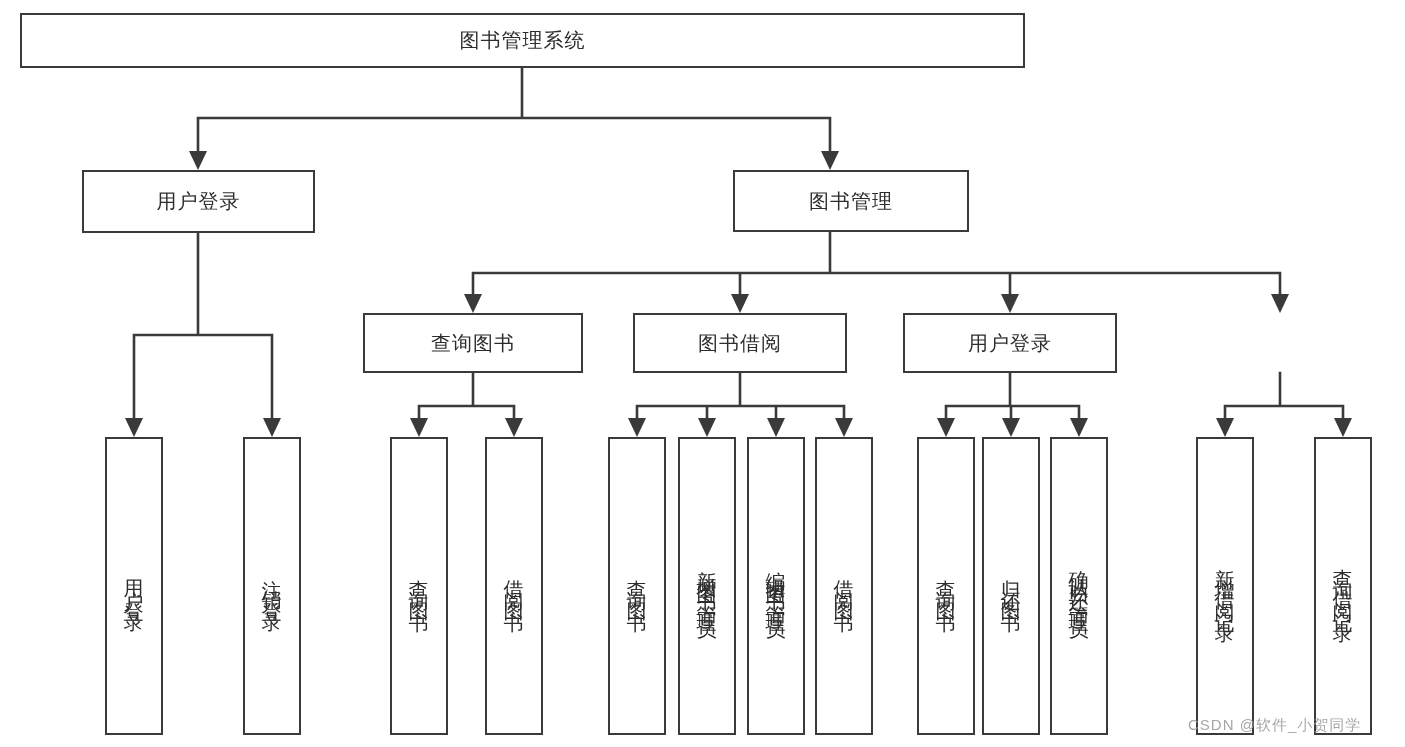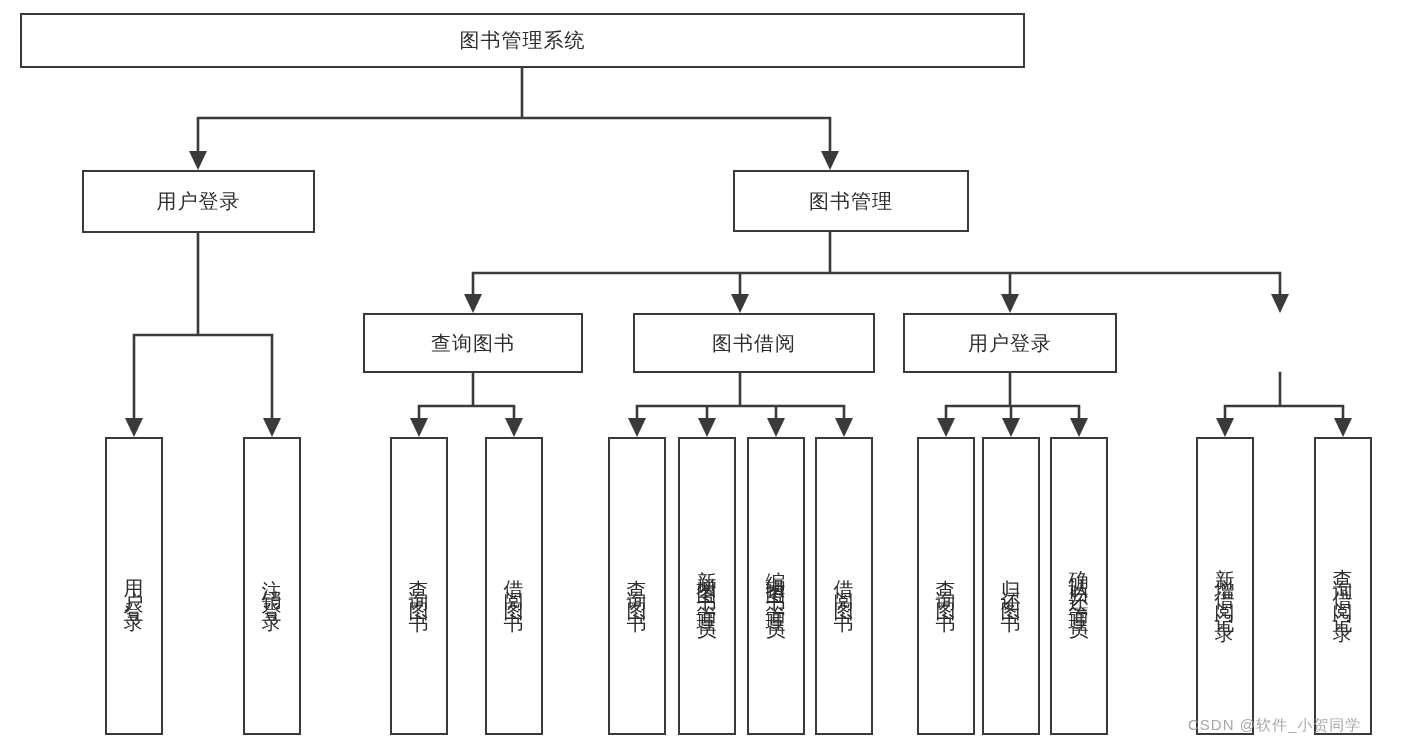--- a/index.html
+++ b/index.html
@@ -118,21 +118,21 @@
   <div class="node" style="left:82px; top:170px; width:233px; height:63px;">
     <span class="hlabel">用户登录</span>
   </div>
   <div class="node" style="left:708px; top:170px; width:236px; height:62px;margin-left:25px;">
     <span class="hlabel">图书管理</span>
   </div>
 
   <div class="node" style="left:363px; top:313px; width:220px; height:60px;">
     <span class="hlabel">查询图书</span>
   </div>
-  <div class="node" style="left:633px; top:313px; width:242px; height:60px;">
+  <div class="node" style="left:633px; top:313px; width:214px; height:60px;">
     <span class="hlabel">图书借阅</span>
   </div>
   <div class="node" style="left:903px; top:313px; width:214px; height:60px;">
     <span class="hlabel">用户登录</span>
   </div>
 
   <div class="node leaf" style="left:105px; top:437px; width:58px; height:298px;">
     <span class="vlabel">用户登录</span>
   </div>
   <div class="node leaf" style="left:243px; top:437px; width:58px; height:298px;">

